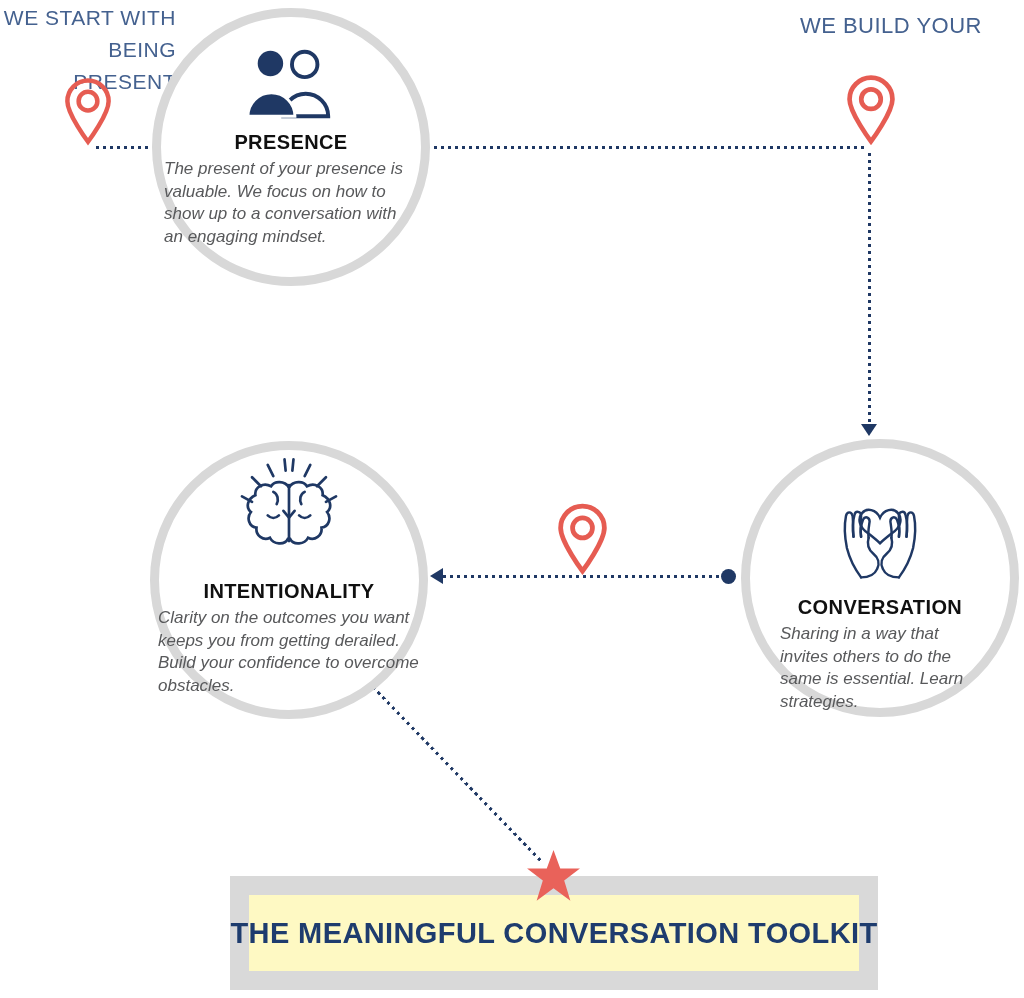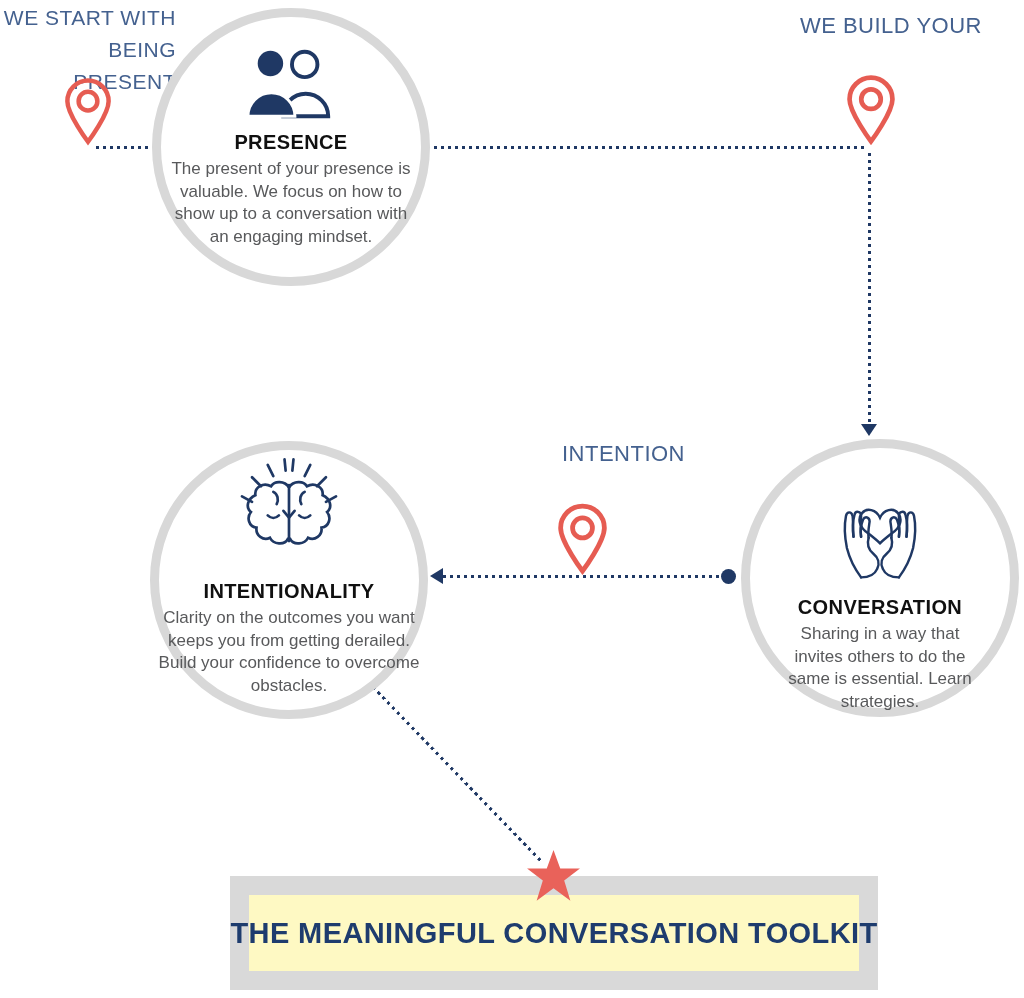--- a/index.html
+++ b/index.html
@@ -24,22 +24,22 @@
   .circle{
     position:absolute;width:278px;height:278px;border-radius:50%;
     border:9px solid var(--ring);background:#fff;box-sizing:border-box;
     display:flex;flex-direction:column;align-items:center;justify-content:flex-start;
   }
   .node-title{
     font-weight:700;color:var(--title-black);font-size:20px;letter-spacing:.4px;
     margin-top:8px;
   }
   .node-desc{
-    color:var(--desc-gray);font-size:17px;line-height:1.33;
-    text-align:center;margin-top:4px;
+    font-style:italic;color:var(--desc-gray);font-size:17px;line-height:1.33;
+    text-align:left;margin-top:4px;
   }
   .icon{display:block;}
   .dots-h{position:absolute;height:3px;background:repeating-linear-gradient(90deg,var(--navy) 0 3px,transparent 3px 7px);}
   .dots-v{position:absolute;width:3px;background:repeating-linear-gradient(180deg,var(--navy) 0 3px,transparent 3px 7px);}
   .dots-diag{
     position:absolute;height:3px;transform-origin:0 0;
     background:repeating-linear-gradient(90deg,var(--navy) 0 3px,transparent 3px 7px);
   }
   .arrow-down{
     position:absolute;width:0;height:0;
@@ -86,21 +86,20 @@
   </div>
 
   <span class="pin" style="left:845px;top:75px;">
     <svg width="52" height="73" viewBox="0 0 40 56" fill="none">
       <path d="M20 51 C20 51 36.5 29 36.5 18.5 C36.5 9.4 29.1 2 20 2 C10.9 2 3.5 9.4 3.5 18.5 C3.5 29 20 51 20 51 Z" stroke="#e65c52" stroke-width="3.6"></path>
       <circle cx="20" cy="18.5" r="7.5" stroke="#e65c52" stroke-width="3.6"></circle>
     </svg>
   </span>
 
   <div class="label" style="left:480px;top:438px;width:205px;">
-    <div>INTENTION</div>
   </div>
 
   <span class="pin" style="left:556px;top:503px;">
     <svg width="53" height="75" viewBox="0 0 40 56" fill="none">
       <path d="M20 51 C20 51 36.5 29 36.5 18.5 C36.5 9.4 29.1 2 20 2 C10.9 2 3.5 9.4 3.5 18.5 C3.5 29 20 51 20 51 Z" stroke="#e65c52" stroke-width="3.6"></path>
       <circle cx="20" cy="18.5" r="7.5" stroke="#e65c52" stroke-width="3.6"></circle>
     </svg>
   </span>
 
   <div class="dots-h" style="left:96px;top:146px;width:56px;"></div>

